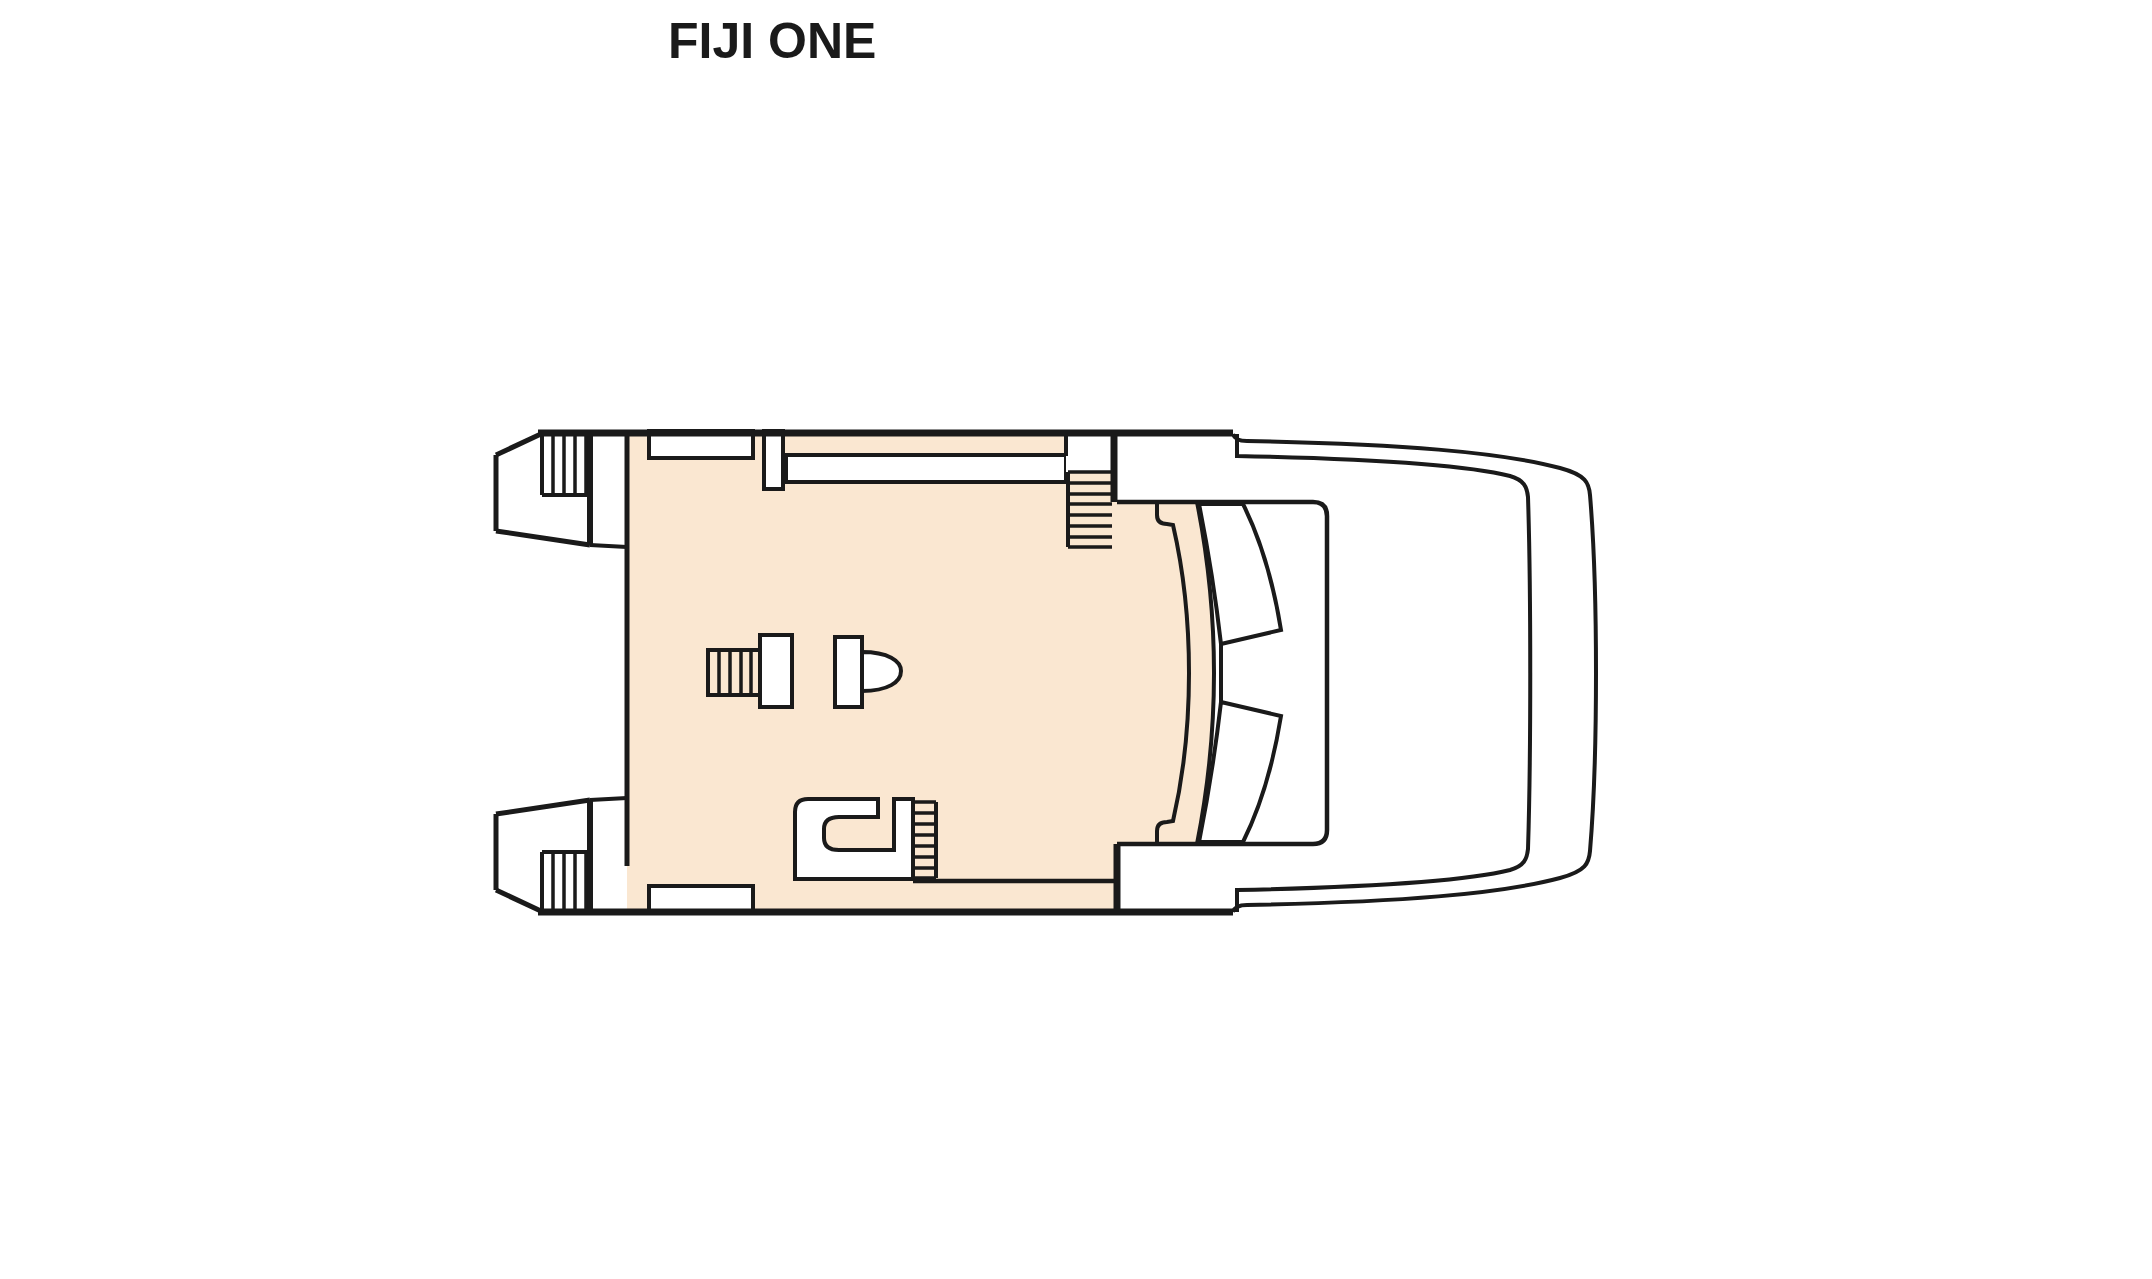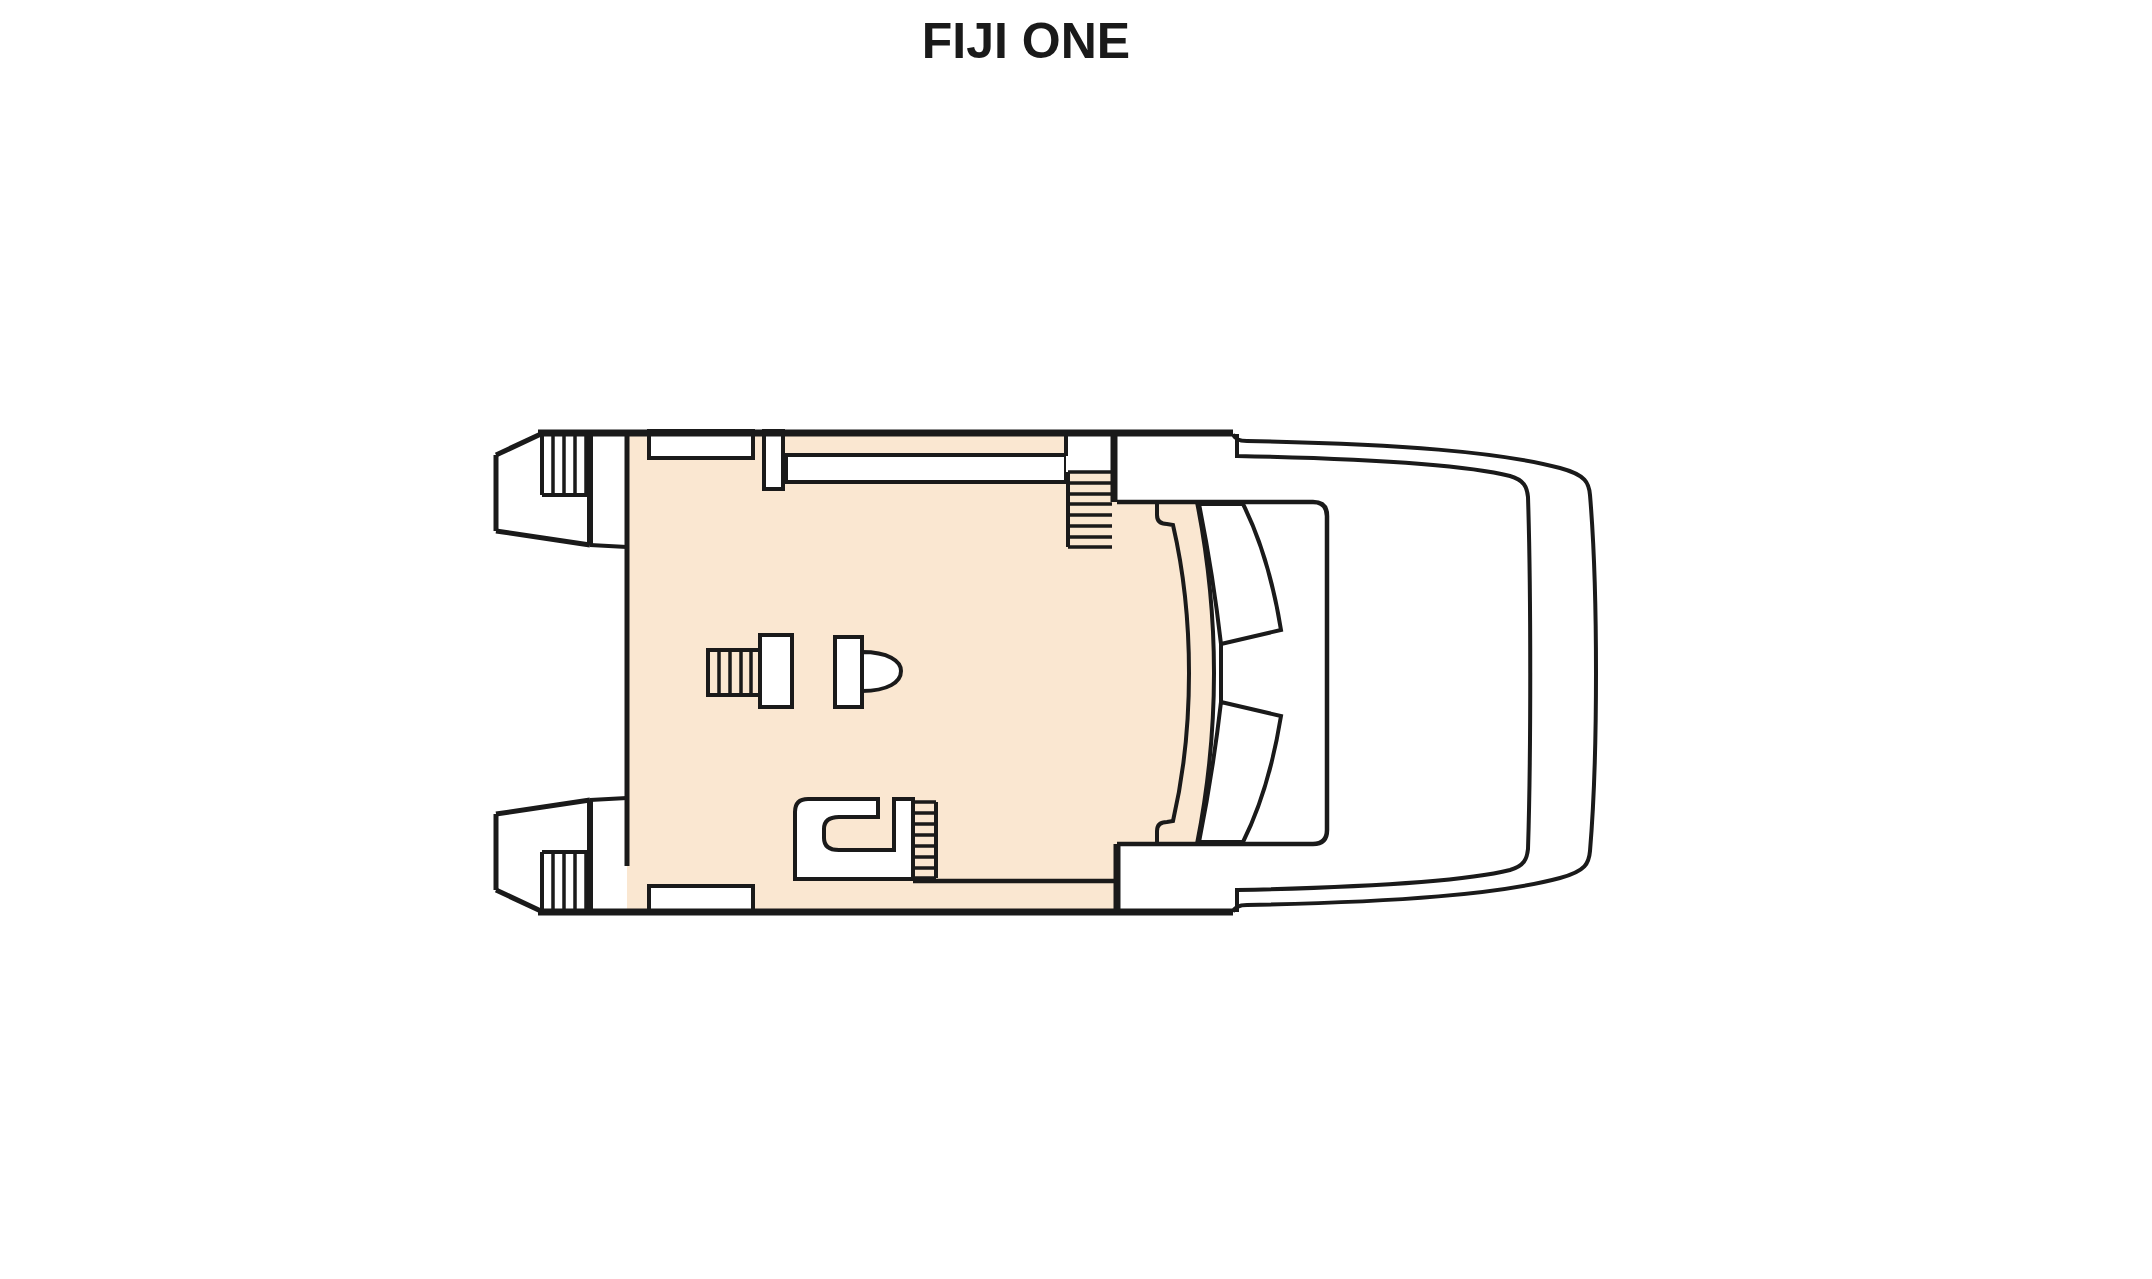--- a/index.html
+++ b/index.html
@@ -12,21 +12,21 @@
     width:2152px;
     height:1279px;
     background:var(--color-background,#ffffff);
     overflow:hidden;
   }
   .plan-title{
     position:absolute;
     top:12px;
     left:668px;
     width:716px;
-    text-align:center;
+    text-align:left;
     font-size:50px;
     font-weight:700;
     letter-spacing:0px;
     color:var(--color-line,#161616);
     white-space:nowrap;
   }
   svg.deck-plan{position:absolute;left:0;top:0;}
   
   .ln{stroke:var(--color-line,#161616);fill:none;stroke-linecap:butt;}
   .w4{stroke-width:4;}

